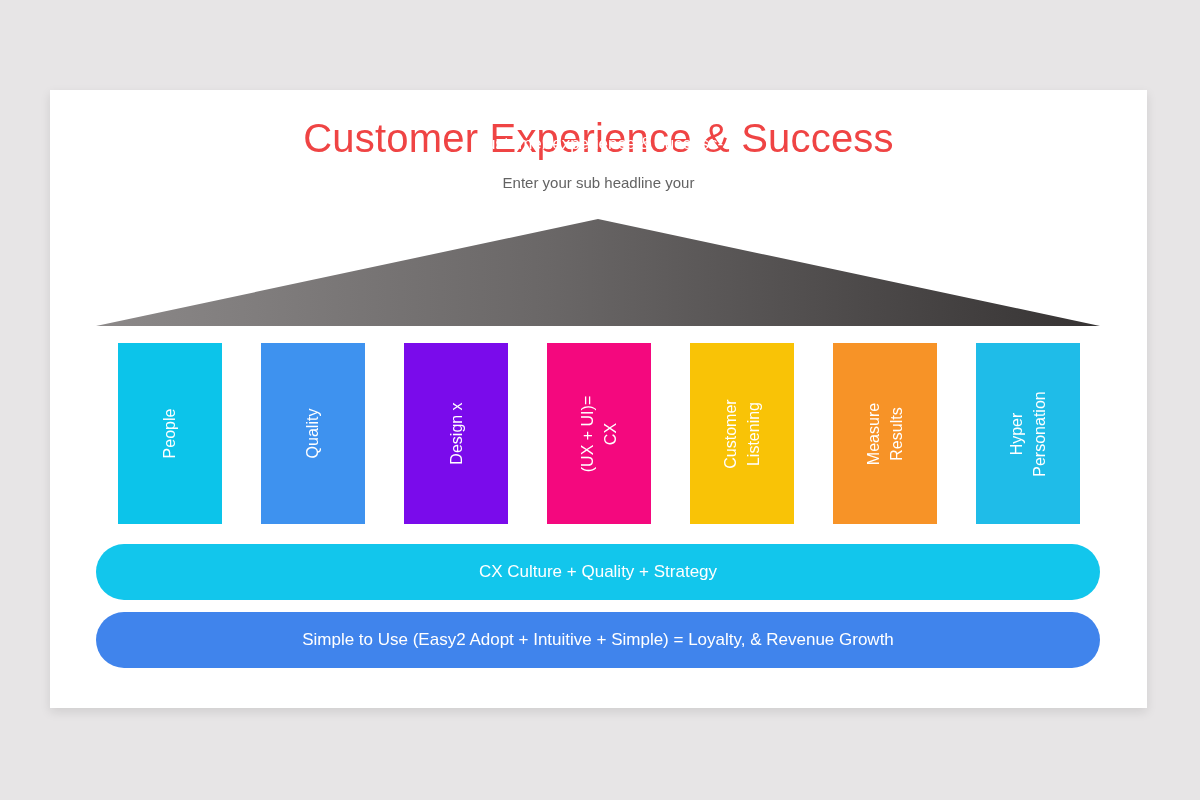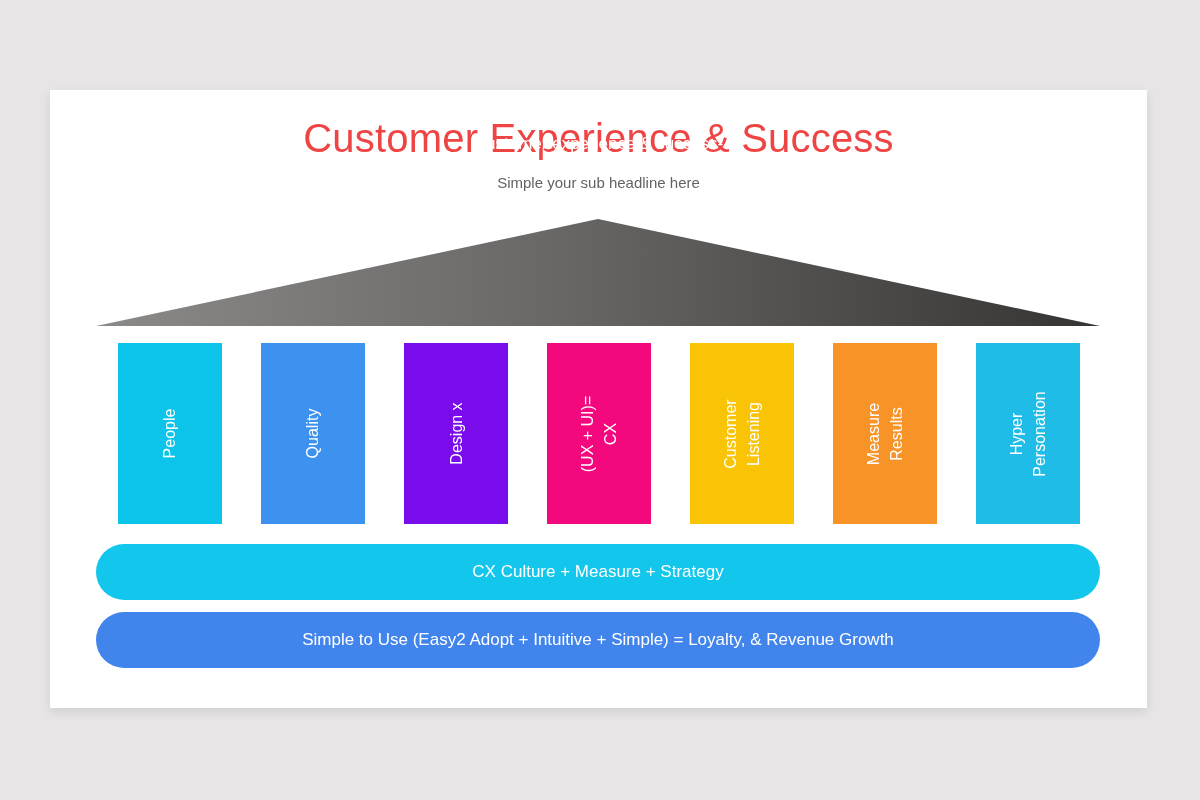--- a/index.html
+++ b/index.html
@@ -100,21 +100,21 @@
   .bar-1 { top: 454px; }
   .bar-2 { top: 522px; justify-content: center; }
 </style>
 </head>
 <body>
 
 <div class="stage">
   <div class="card">
 
     <div class="title">Customer Experience &amp; Success</div>
-    <div class="subtitle">Simple your sub headline here</div>
+    <div class="subtitle">Enter your sub headline your</div>
 
     <div class="roof" style="background: linear-gradient(to right, rgb(140, 137, 137) 0%, rgb(106, 103, 103) 45%, rgb(54, 51, 51) 100%);"></div>
     <div class="roof-text">Customer experience &amp; success-
 sustainable pillars</div>
 
     <div class="pillars">
   <div class="pillar" style="background: rgb(12, 196, 234);">
     <span class="vlabel">People</span>
   </div>
 
@@ -141,20 +141,20 @@
 Results</span>
   </div>
 
   <div class="pillar" style="background: rgb(31, 188, 232);">
     <span class="vlabel">Hyper
 Personation</span>
   </div>
 </div>
 
     <div class="bar bar-1" style="background: rgb(18, 198, 236);">
-      <span>CX Culture + Measure + Strategy</span>
+      <span>CX Culture + Quality + Strategy</span>
     </div>
     <div class="bar bar-2" style="background: rgb(64, 132, 236);">
       <span>Simple to Use (Easy2 Adopt + Intuitive + Simple) = Loyalty, &amp; Revenue Growth</span>
     </div>
 
   </div>
 </div>
 
 </body></html>

